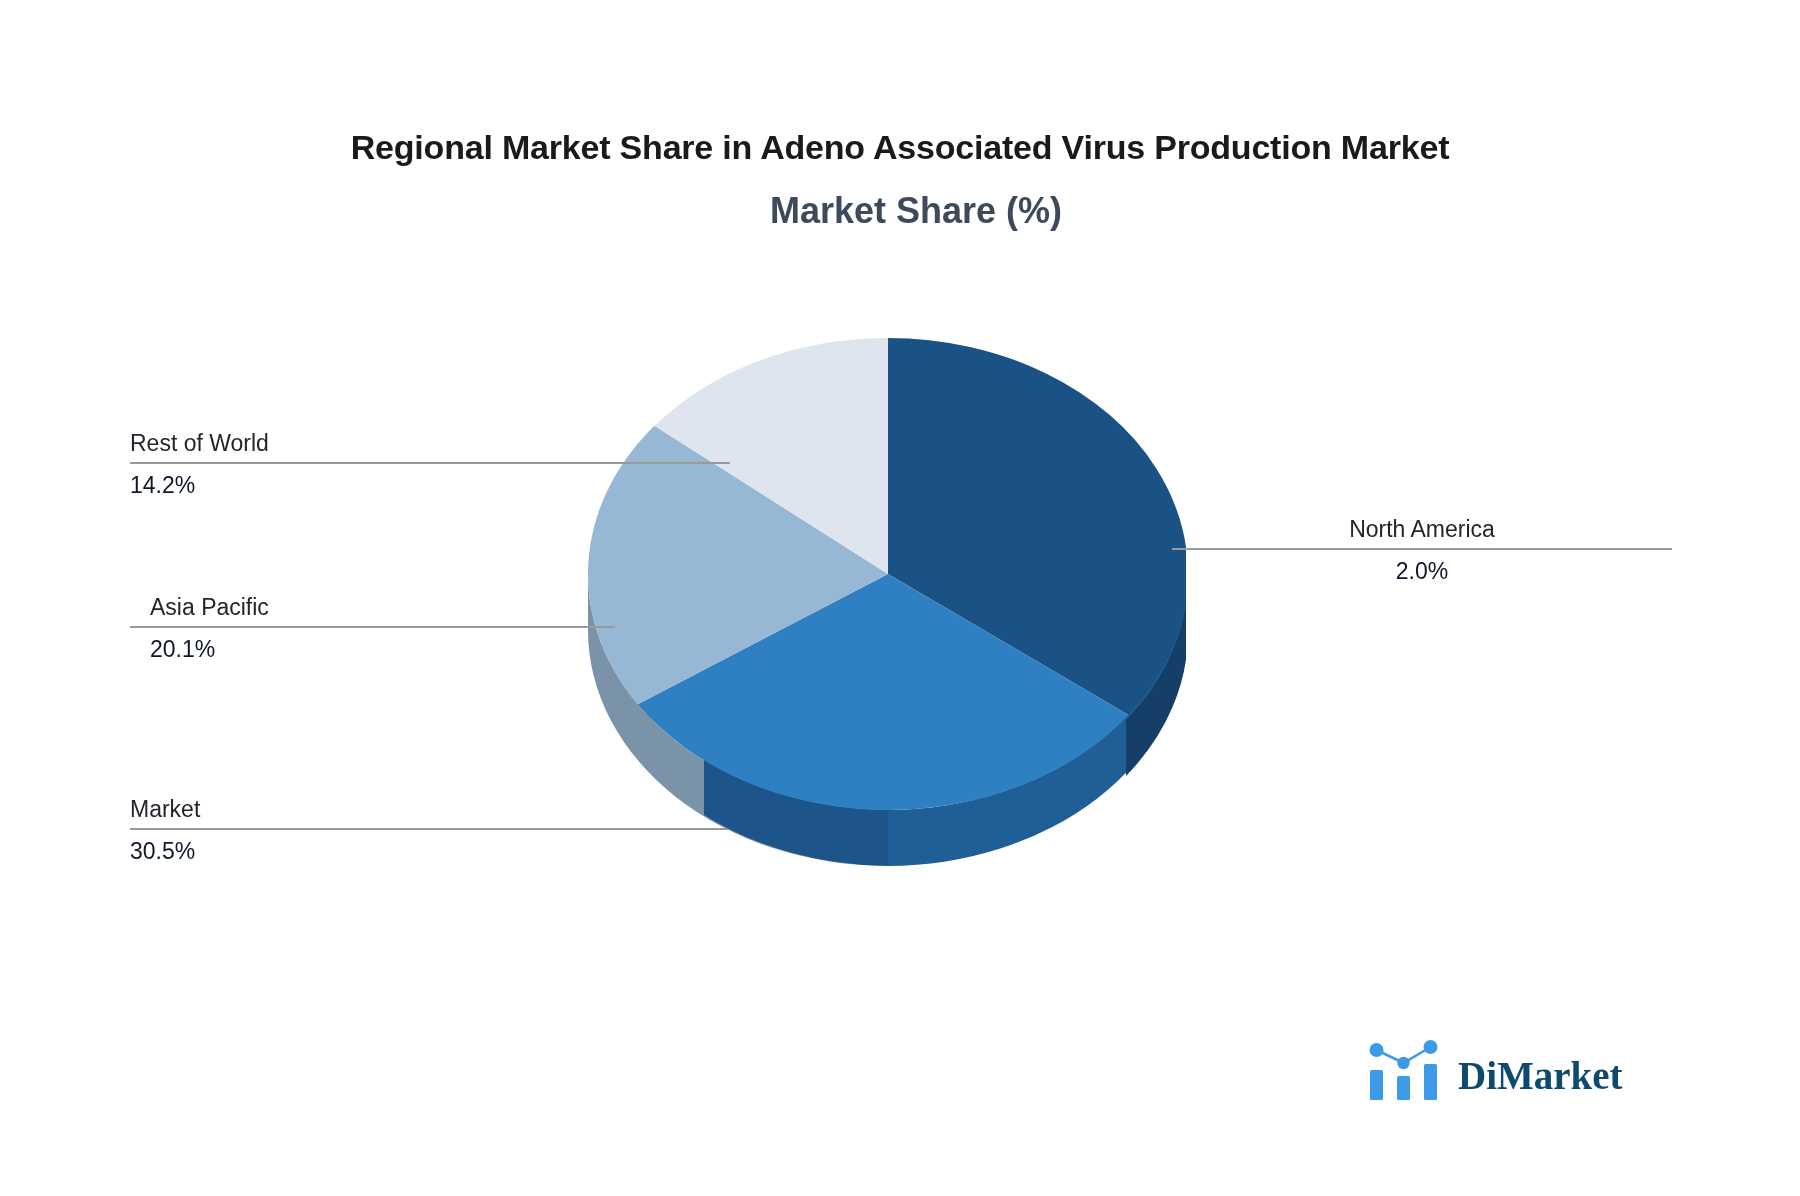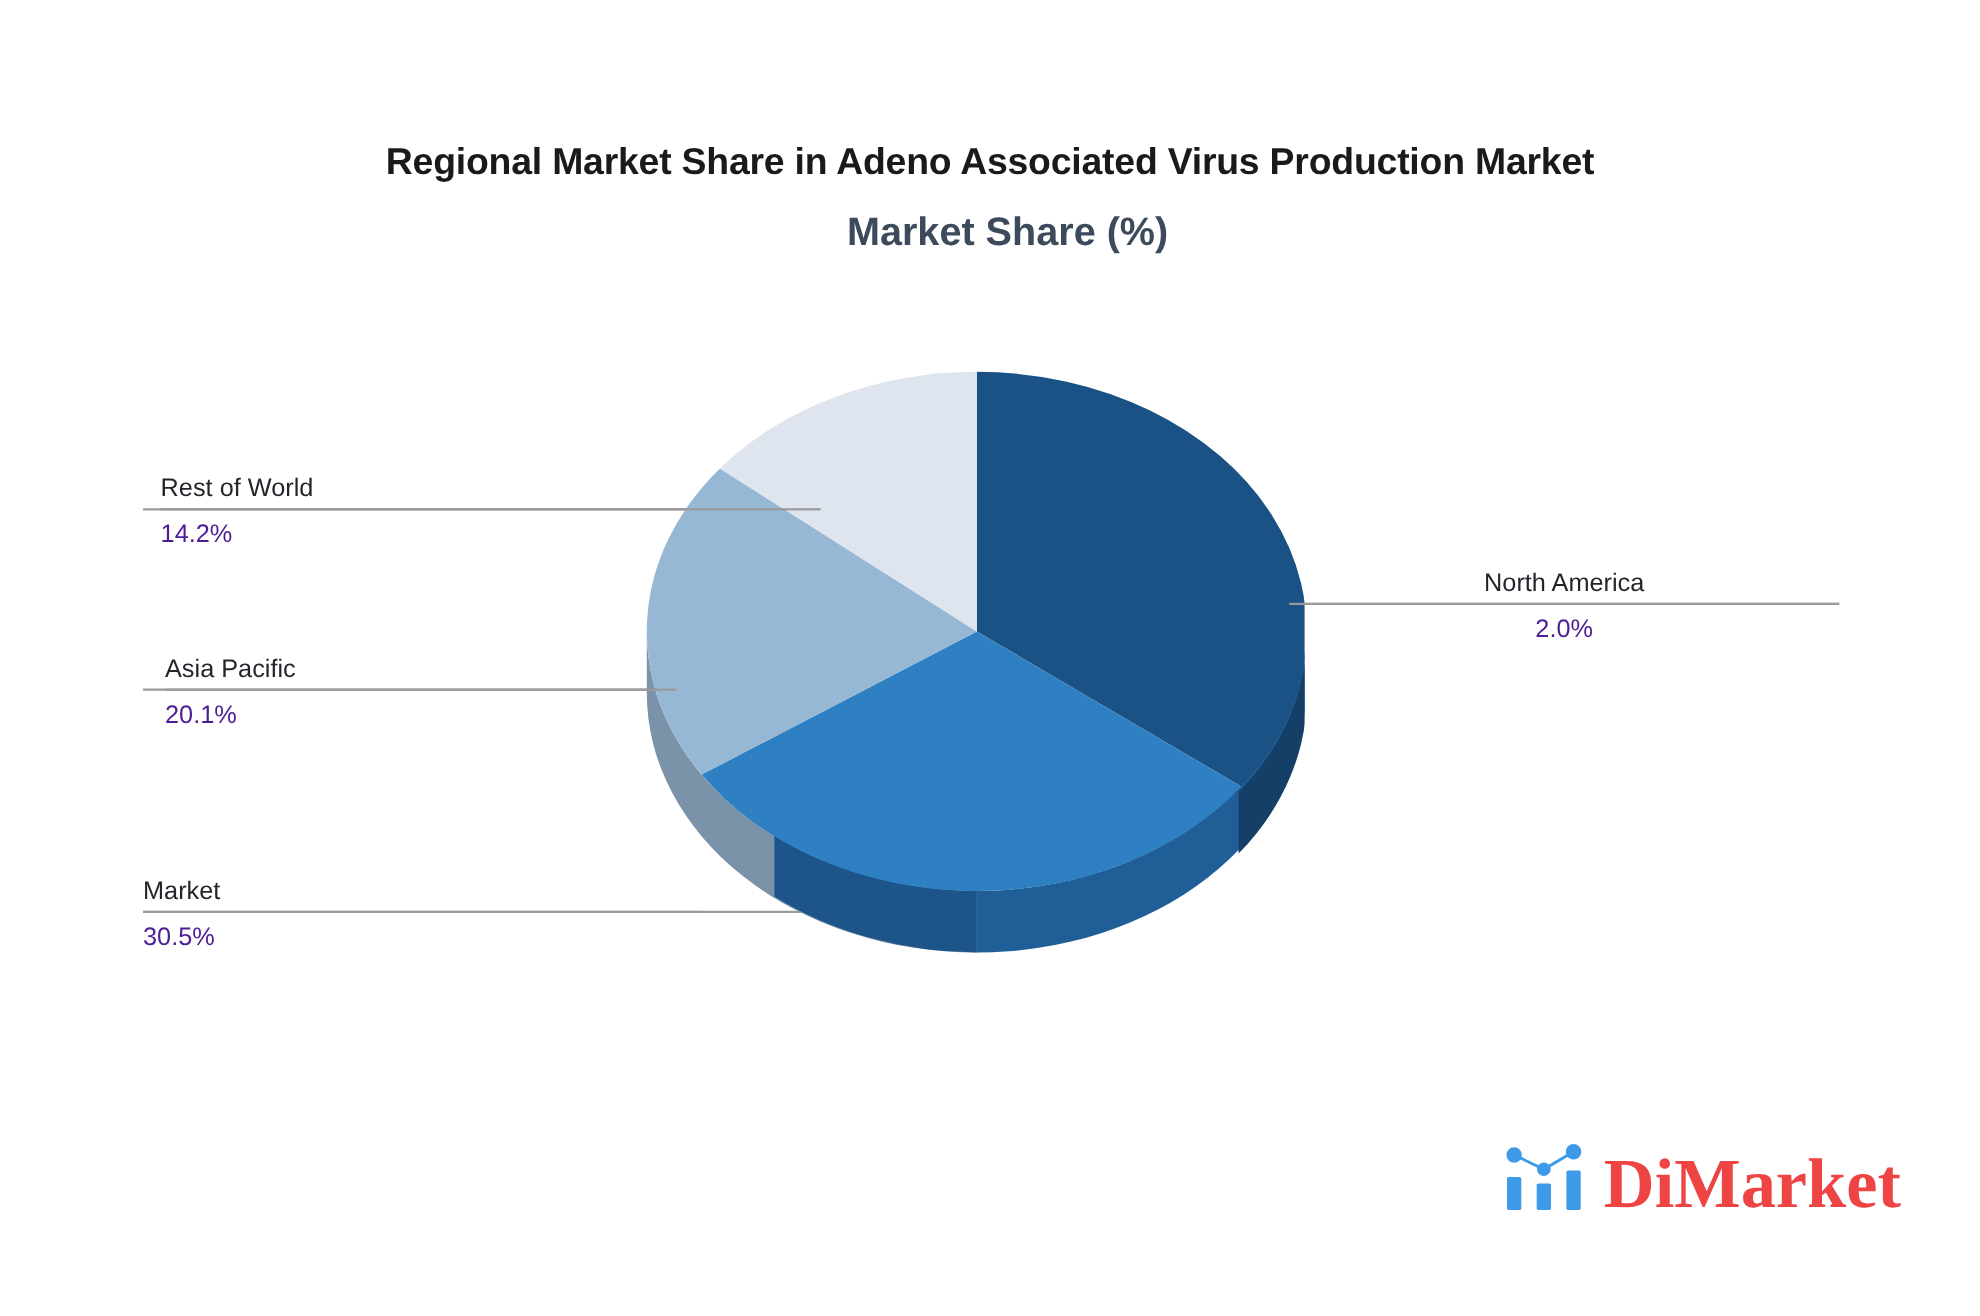--- a/index.html
+++ b/index.html
@@ -53,21 +53,21 @@
     white-space: nowrap;
     line-height: 30px;
   }
   .callout .rule {
     height: 0;
     border-top: 2px solid #9a9a9a;
     margin-top: 4px;
   }
   .callout .value-text {
     font-size: 23px;
-    color: #4c1d95;
+    color: #0f172a;
     white-space: nowrap;
     line-height: 34px;
     padding-top: 4px;
   }
   .callout.left .label-text,
   .callout.left .value-text { text-align: left; }
   .callout.right .label-text,
   .callout.right .value-text { text-align: center; }
 
   
@@ -94,23 +94,23 @@
     position: absolute;
     left: 1368px;
     top: 1040px;
     display: flex;
     align-items: flex-end;
     gap: 14px;
   }
   #logo-mark { display:block; }
   #logo-word {
     font-family: "Liberation Serif", serif;
-    font-size: 64px;
+    font-size: 39px;
     font-weight: bold;
-    color: #ef4444;
+    color: #0c4a6e;
     line-height: 52px;
     letter-spacing: 0px;
   }
 </style>
 </head>
 <body>
 
 <div id="page">
 
   <div id="chart-title">Regional Market Share in Adeno Associated Virus Production Market</div>
@@ -165,21 +165,21 @@
 
         <path d="M 322,264 L 562.47,405.11 A 300,236 0 0 1 71.78,394.19 Z" fill="#2e80c2"></path>
 
         <path d="M 322,264 L 71.78,394.19 A 300,236 0 0 1 88.46,115.86 Z" fill="#97b8d5"></path>
 
         <path d="M 322,264 L 88.46,115.86 A 300,236 0 0 1 322.00,28.00 Z" fill="#dfe5ee"></path>
       </g>
     </svg>
   </div>
 
-  <div class="callout left" style="left:146px; top:428px; width:600px;">
+  <div class="callout left" style="left:130px; top:428px; width:600px;">
     <div class="label-text">Rest of World</div>
     <div class="rule"></div>
     <div class="value-text">14.2%</div>
   </div>
 
   <div class="callout left" style="left:130px; top:592px; width:465px;margin-left:20px;">
     <div class="label-text">Asia Pacific</div>
     <div class="rule"></div>
     <div class="value-text">20.1%</div>
   </div>

